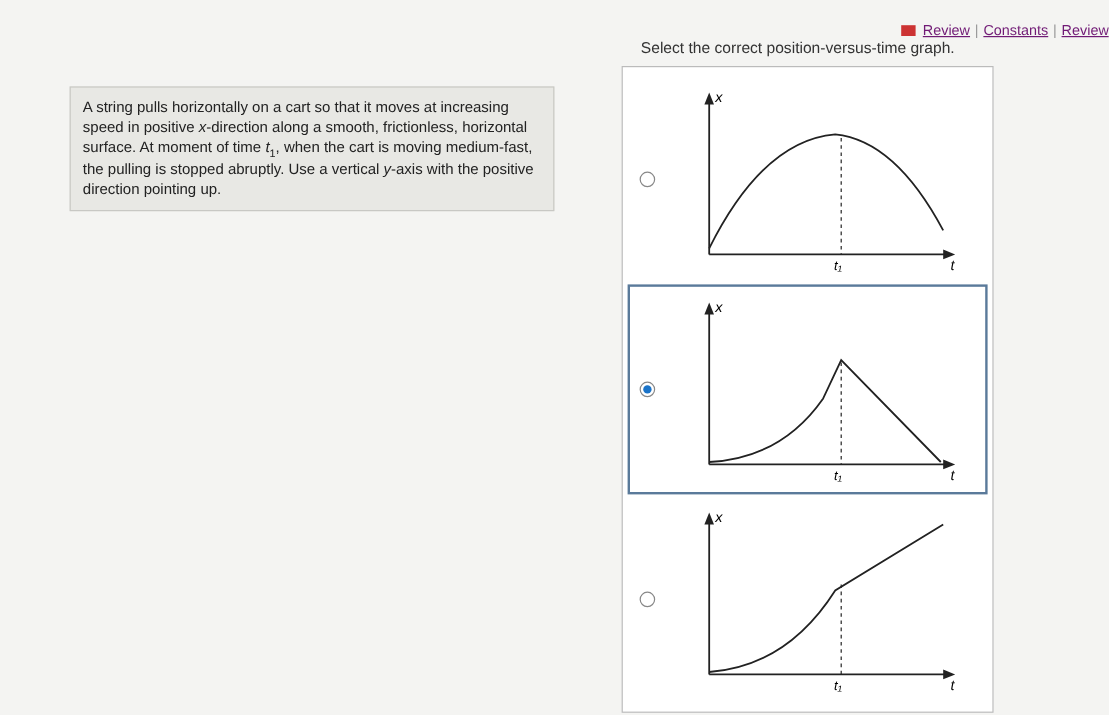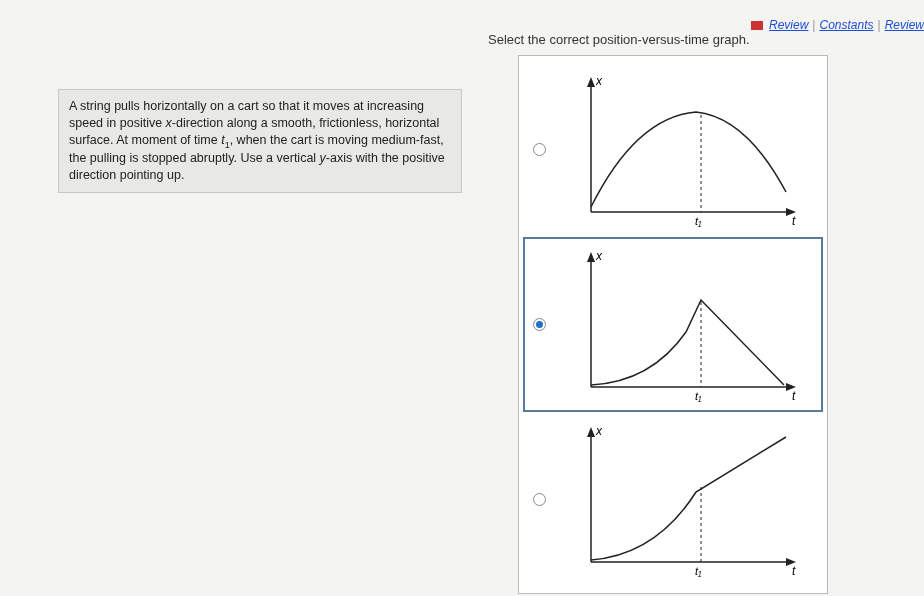--- a/index.html
+++ b/index.html
@@ -22,47 +22,45 @@
       color: #333;
     }
     .top-links .flag-icon {
       width: 12px;
       height: 9px;
       background: #c33;
       display: inline-block;
       margin-right: 2px;
     }
     .top-links a {
-      color: #1d4ed8;
+      color: #701a75;
       text-decoration: underline;
       cursor: pointer;
-      font-style: italic;
     }
     .top-links .sep {
       color: #999;
     }
     .question-prompt {
       position: absolute;
       top: 32px;
-      left: 488px;
+      left: 534px;
       font-size: 13px;
       color: #333;
     }
     .problem-box {
       position: absolute;
       top: 72px;
       left: 58px;
       width: 404px;
       background: #e8e8e4;
       border: 1px solid #c8c8c4;
       padding: 8px 10px;
       font-size: 12.5px;
       line-height: 1.35;
       color: #222;
-      margin-top: 17px;
     }
     .problem-box .var { font-style: italic; }
     .problem-box sub { font-size: 9px; }
     .options-container {
       position: absolute;
       top: 55px;
       left: 518px;
       width: 310px;
       border: 1px solid #bbb;
       background: #fff;

